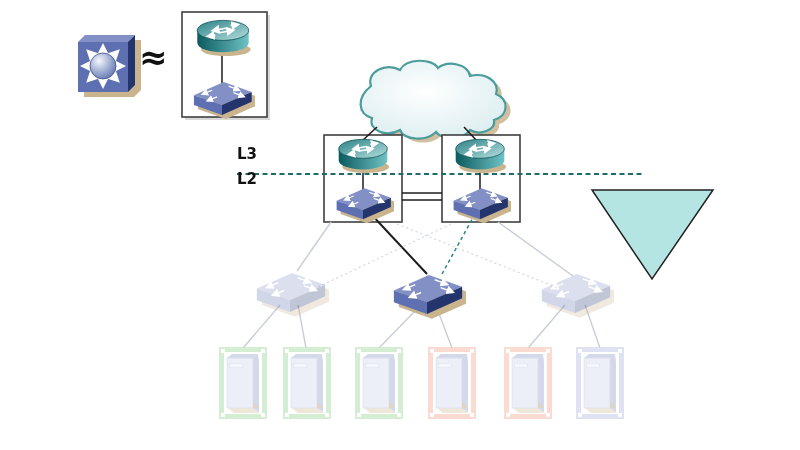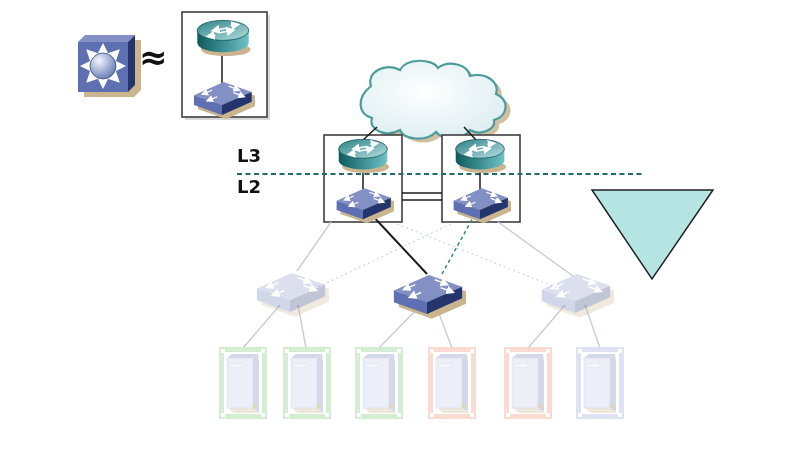--- a/index.html
+++ b/index.html
@@ -21,23 +21,23 @@
   .f-box{fill:#ffffff;stroke:var(--box_border,#3f3f3f);stroke-width:1.6;}
   .f-tri{fill:var(--triangle_fill,#b5e5e3);stroke:var(--triangle_stroke,#222);stroke-width:1.5;}
   .srv-body{fill:var(--server_body,#e9ecf7);stroke:#d4d9ea;stroke-width:0.6;}
   .srv-side{fill:var(--server_side,#ccd3e6);}
   .faded{opacity:0.28;}
   .server{opacity:0.85;}
   .frame-green{color:var(--frame_green,#cdeccd);}
   .frame-red{color:var(--frame_red,#fbd4cb);}
   .frame-lavender{color:var(--frame_lavender,#d9def1);}
   
-  .lbl{position:absolute;font-weight:bold;font-size:18px;color:var(--label_color,#111);line-height:1;}
+  .lbl{position:absolute;font-weight:bold;font-size:15px;color:var(--label_color,#111);line-height:1;}
   .lbl-l3{left:237px;top:147px;}
-  .lbl-l2{left:237px;top:178px;}
+  .lbl-l2{left:237px;top:172px;}
   .approx{position:absolute;left:139px;top:40px;font-size:34px;font-weight:bold;color:#111;line-height:1;}
 </style>
 </head>
 <body>
 
 <div class="stage">
   <svg class="overlay" viewBox="0 0 800 450">
     <defs>
       <marker id="ah" orient="auto" markerWidth="7" markerHeight="7" refX="4" refY="3">
         <path d="M0,0 L6,3 L0,6 Z" fill="#ffffff"></path>

